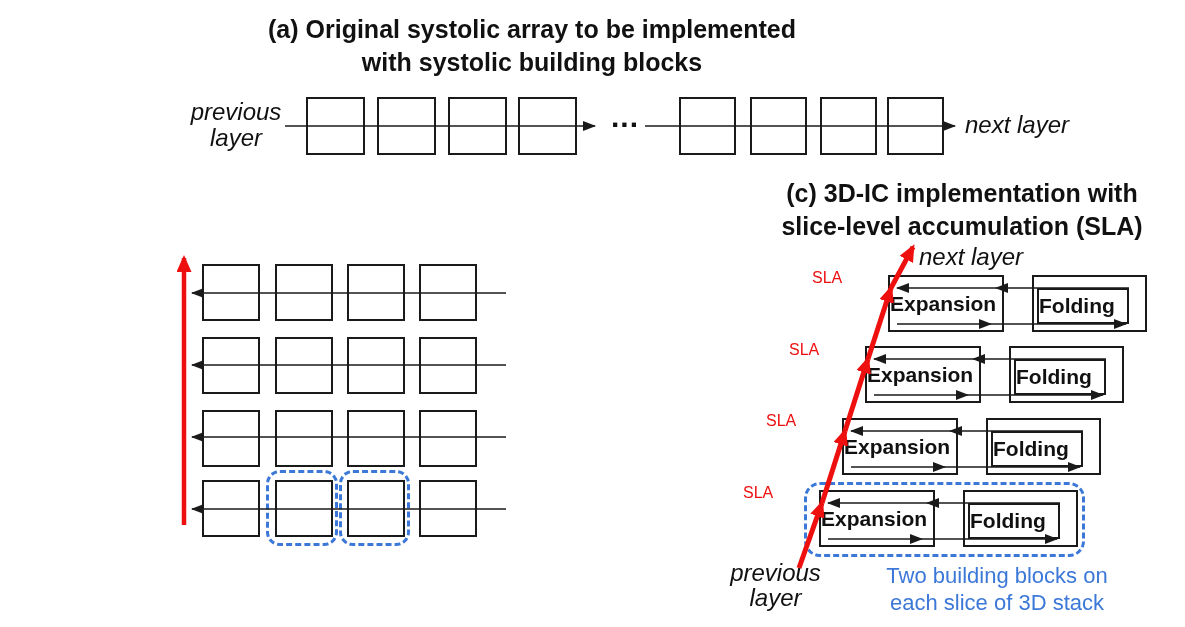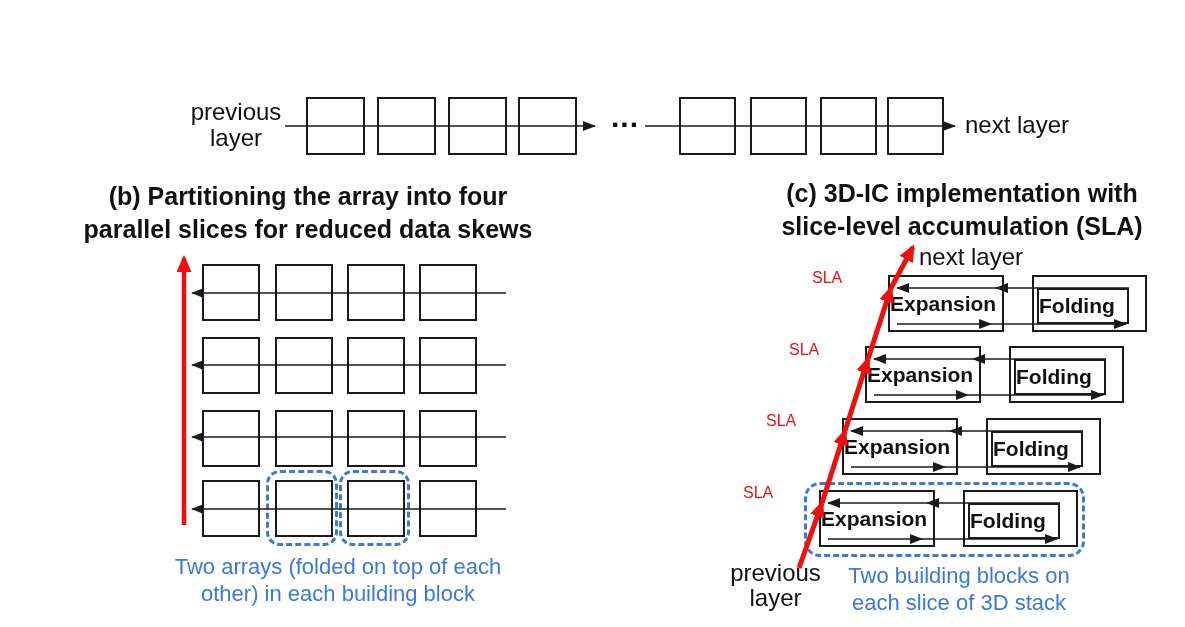--- a/index.html
+++ b/index.html
@@ -2,21 +2,21 @@
 <html style="--red: #ee0f0f; --blue: #3c78d8; --line: #1a1a1a;"><head>
 <meta charset="utf-8">
 <style>
   :root { --red:#ee0f0f; --blue:#3c78d8; --line:#1a1a1a; }
   html,body { margin:0; padding:0; background:#fff; }
   #canvas { position:relative; width:1185px; height:627px; background:#fff; overflow:hidden;
             font-family:"Liberation Sans", sans-serif; color:#111; }
   .title{ position:absolute; font-weight:bold; font-size:25px; line-height:33px;
           text-align:center; white-space:pre-line; color:#111; }
   .lbl  { position:absolute; font-size:24px; line-height:26px; text-align:center;
-          white-space:pre-line; color:#111; }
+          white-space:pre-line; color:#111;font-style:italic; }
   .cap  { position:absolute; font-size:22px; line-height:27px; text-align:center;
           white-space:pre-line; color:var(--blue); }
   .redlbl { position:absolute; font-size:25px; line-height:29px; color:var(--red);
             white-space:pre-line; }
   .sla  { position:absolute; width:70px; font-size:16px; line-height:25px;
           text-align:left; color:var(--red); }
   .box  { position:absolute; border:2px solid var(--line); box-sizing:border-box; background:transparent; }
   .blklbl { display:flex; align-items:center; justify-content:flex-start;
             font-weight:bold; font-size:21px; color:#111; }
   .dashed { position:absolute; border:3px dashed var(--blue); border-radius:16px;
@@ -28,40 +28,40 @@
   .k { stroke:var(--line); stroke-width:1.7; }
   .r { stroke:var(--red); }
   .mk { fill:var(--line); }
   .mr { fill:var(--red); }
 </style>
 </head>
 <body>
 
 <div id="canvas">
 
+  <div class="title" style="left:232px; top:13px; width:600px;">(a) Original systolic array to be implemented
+with systolic building blocks</div>
 
   <div class="lbl" style="left:186px; top:99px; width:100px;">previous
 layer</div>
 
   <div class="box" style="left:306px; top:97px; width:59px; height:58px;"></div>
   <div class="box" style="left:377px; top:97px; width:59px; height:58px;"></div>
   <div class="box" style="left:448px; top:97px; width:59px; height:58px;"></div>
   <div class="box" style="left:518px; top:97px; width:59px; height:58px;"></div>
 
   <div class="dots" style="left:605px; top:102px; width:40px;">...</div>
 
   <div class="box" style="left:679px; top:97px; width:57px; height:58px;"></div>
   <div class="box" style="left:750px; top:97px; width:57px; height:58px;"></div>
   <div class="box" style="left:820px; top:97px; width:57px; height:58px;"></div>
   <div class="box" style="left:887px; top:97px; width:57px; height:58px;"></div>
 
   <div class="lbl" style="left:952px; top:112px; width:130px;">next layer</div>
 
-  <div class="title" style="left:28px; top:180px; width:560px;">(b) Partitioning the array into four
-parallel slices for reduced data skews</div>
 
 
   <div class="box" style="left:202px; top:264px; width:58px; height:57px;"></div>
   <div class="box" style="left:275px; top:264px; width:58px; height:57px;"></div>
   <div class="box" style="left:347px; top:264px; width:58px; height:57px;"></div>
   <div class="box" style="left:419px; top:264px; width:58px; height:57px;"></div>
 
   <div class="box" style="left:202px; top:337px; width:58px; height:57px;"></div>
   <div class="box" style="left:275px; top:337px; width:58px; height:57px;"></div>
   <div class="box" style="left:347px; top:337px; width:58px; height:57px;"></div>
@@ -73,22 +73,20 @@
   <div class="box" style="left:419px; top:410px; width:58px; height:57px;"></div>
 
   <div class="box" style="left:202px; top:480px; width:58px; height:57px;"></div>
   <div class="box" style="left:275px; top:480px; width:58px; height:57px;"></div>
   <div class="box" style="left:347px; top:480px; width:58px; height:57px;"></div>
   <div class="box" style="left:419px; top:480px; width:58px; height:57px;"></div>
 
   <div class="dashed" style="left:266px; top:470px; width:72px; height:76px; border-radius:14px;"></div>
   <div class="dashed" style="left:339px; top:470px; width:71px; height:76px; border-radius:14px;"></div>
 
-  <div class="cap" style="left:168px; top:553px; width:340px;">Two arrays (folded on top of each
-other) in each building block</div>
 
   <div class="title" style="left:712px; top:177px; width:500px;">(c) 3D-IC implementation with
 slice-level accumulation (SLA)</div>
 
   <div class="lbl" style="left:906px; top:244px; width:130px;">next layer</div>
 
   <div class="sla" style="left:812px; top:265px;">SLA</div>
   <div class="box blklbl" style="left:888px; top:275px; width:116px; height:57px;">
     <span>Expansion</span>
     </div>
@@ -121,21 +119,21 @@
     <span>Expansion</span>
     </div>
   <div class="box" style="left:963px; top:490px; width:115px; height:57px;"></div>
   <div class="box blklbl" style="left:968px; top:503px; width:92px; height:36px;">
     <span>Folding</span>
     </div>
 
   <div class="lbl" style="left:723px; top:560px; width:105px; line-height:25px;">previous
 layer</div>
 
-  <div class="cap" style="left:834px; top:562px; width:250px;">Two building blocks on
+  <div class="cap" style="left:872px; top:562px; width:250px;">Two building blocks on
 each slice of 3D stack</div>
 
   <svg id="overlay" width="1185" height="627" viewBox="0 0 1185 627">
     <defs>
       <marker id="ak" markerUnits="userSpaceOnUse" markerWidth="13" markerHeight="11" refX="12" refY="5" orient="auto">
         <path class="mk" d="M0,0 L13,5 L0,10 Z"></path>
       </marker>
       <marker id="ar" markerUnits="userSpaceOnUse" markerWidth="17" markerHeight="15" refX="14" refY="7.5" orient="auto">
         <path class="mr" d="M0,0 L17,7.5 L0,15 Z"></path>
       </marker>

